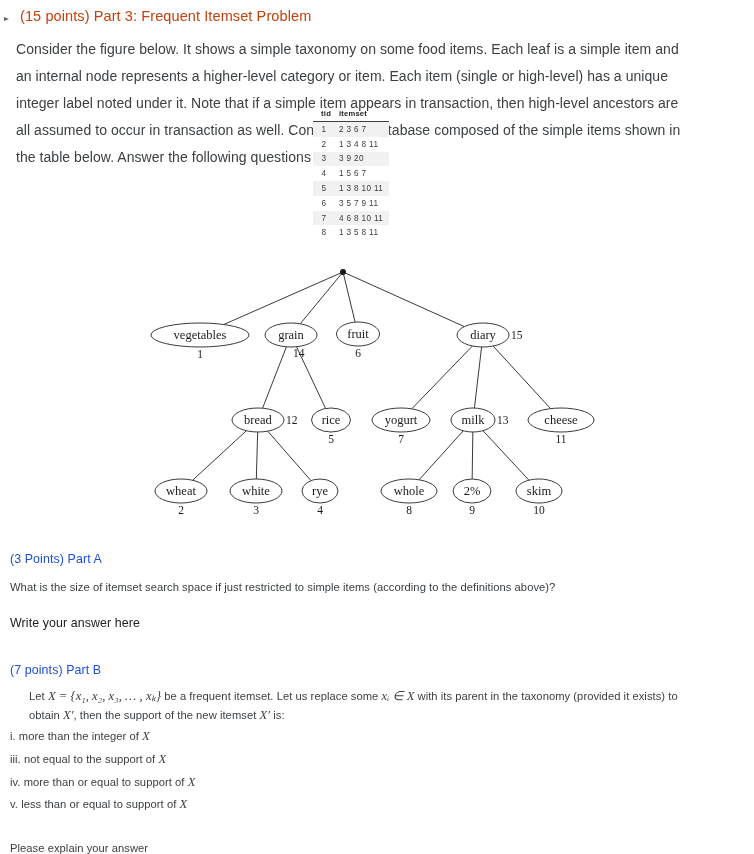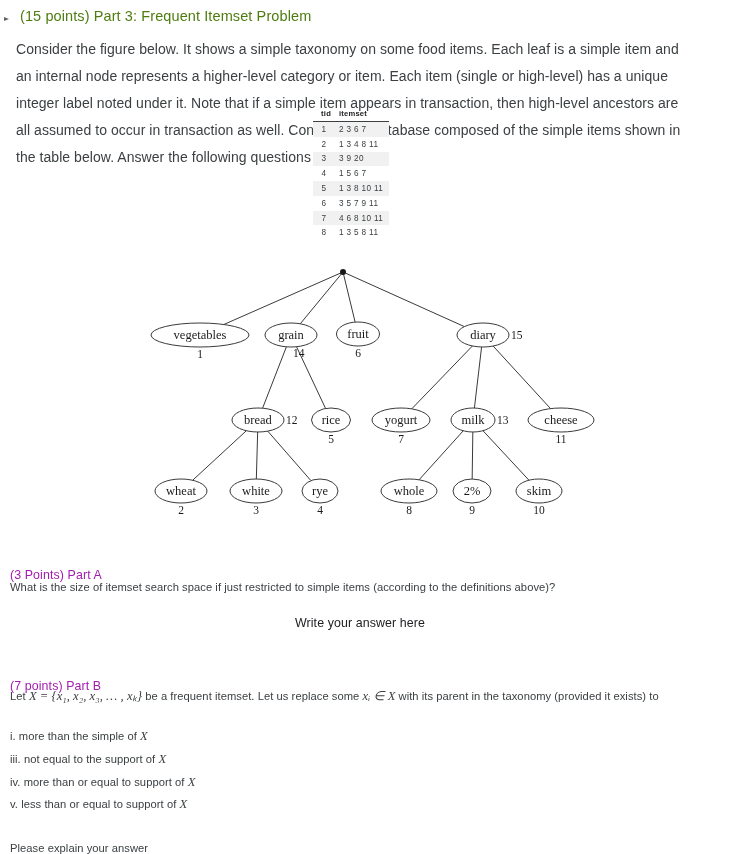--- a/index.html
+++ b/index.html
@@ -33,21 +33,21 @@
     width: 12px;
     height: 20px;
     flex: 0 0 12px;
     position: relative;
     top: 3px;
   }
   .collapse-arrow svg { display: block; }
   .q-title {
     font-size: 14.5px;
     font-weight: 400;
-    color: #4d7c0f;
+    color: #c2410c;
     line-height: 20px;
     letter-spacing: 0.1px;
   }
   .q-body {
     margin: 10px 0 0 16px;
     width: 680px;
     font-size: 14px;
     line-height: 27px;
     color: #3c4043;
     letter-spacing: 0.05px;
@@ -94,24 +94,23 @@
     top: 258px;
     width: 748px;
     height: 270px;
   }
   .taxonomy svg { display: block; }
 
   
   .part-block { position: absolute; left: 10px; width: 700px; }
   .part-heading {
     font-size: 12.4px;
-    color: #a21caf;
+    color: #1d4ed8;
     line-height: 18px;
     letter-spacing: 0.1px;
-    margin-top: 16px;
   }
   .part-text {
     font-size: 11.2px;
     color: #3c4043;
     line-height: 18.6px;
     letter-spacing: 0.05px;
   }
   .answer-prompt {
     font-size: 12.4px;
     color: #202124;
@@ -286,37 +285,40 @@
       </g>
     </svg>
 </div>
 
 <div class="part-block" style="top:550px;">
   <div class="part-heading">(3 Points) Part A</div>
 </div>
 <div class="part-block" style="top:578px;">
   <div class="part-text">What is the size of itemset search space if just restricted to simple items (according to the definitions above)?</div>
 </div>
-<div class="part-block" style="top:616px;text-align:center;">
+<div class="part-block" style="top:616px;">
   <div class="answer-prompt">Write your answer here</div>
 </div>
 
 <div class="part-block" style="top:661px;">
   <div class="part-heading">(7 points) Part B</div>
 </div>
 
-<div class="part-block" style="top:687px;">
+<div class="part-block" style="top:687px;margin-left:19px;">
   <div class="part-text">
     <span>Let </span><span class="mathi">X = {x₁, x₂, x₃, … , xₖ}</span><span> be a frequent itemset. Let us replace some </span><span class="mathi">xᵢ ∈ X</span><span> with its parent in the taxonomy (provided it exists) to</span>
   </div>
+  <div class="part-text">
+    <span>obtain </span><span class="mathi">X′</span><span>, then the support of the new itemset </span><span class="mathi">X′</span><span> is:</span>
+  </div>
 </div>
 
 <div class="part-block" style="top:727px;">
   <div id="opts">
-      <div class="opt-line" style="margin-bottom: 4.2px;"><span>i. more than the simple of </span><span class="mathi">X</span></div>
+      <div class="opt-line" style="margin-bottom: 4.2px;"><span>i. more than the integer of </span><span class="mathi">X</span></div>
       <div class="opt-line" style="margin-bottom: 4.2px;"><span>iii. not equal to the support of </span><span class="mathi">X</span></div>
       <div class="opt-line" style="margin-bottom: 4.2px;"><span>iv. more than or equal to support of </span><span class="mathi">X</span></div>
       <div class="opt-line" style="margin-bottom: 4.2px;"><span>v. less than or equal to support of </span><span class="mathi">X</span></div>
     </div>
 </div>
 
 <div class="part-block" style="top:839px;">
   <div class="part-text">Please explain your answer</div>
 </div>
 

